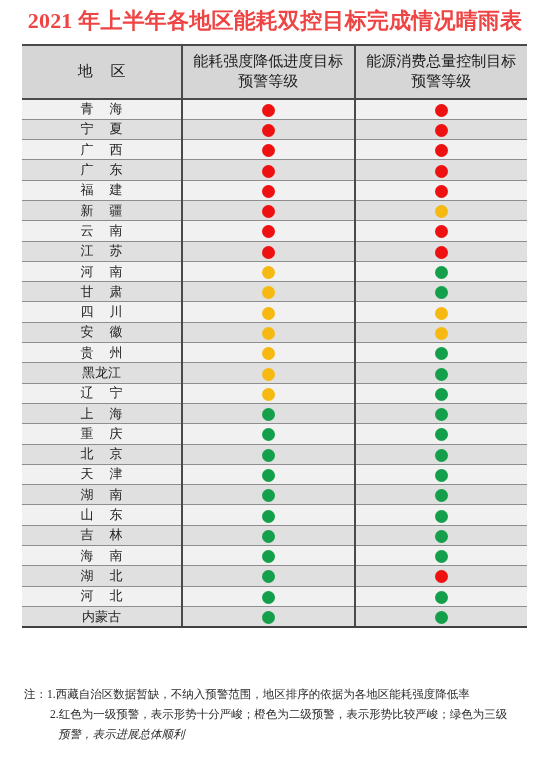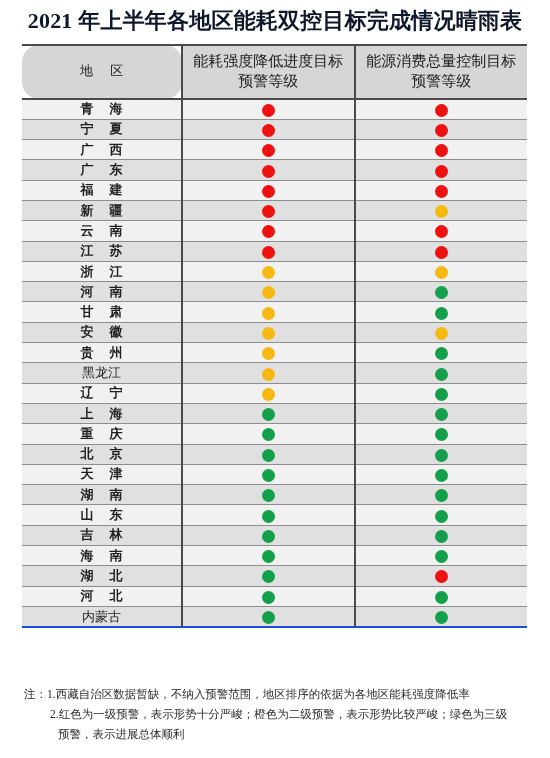--- a/index.html
+++ b/index.html
@@ -19,21 +19,21 @@
   
   #page-title {
     position: absolute;
     left: 0;
     top: 6px;
     width: 550px;
     text-align: center;
     font-size: 22px;
     font-weight: bold;
     letter-spacing: 0.2px;
-    color: #0f172a;
+    color: #ef4444;
     white-space: nowrap;
   }
 
   
   #warning-table {
     position: absolute;
     left: 22px;
     top: 44px;
     width: 505px;
     border-collapse: collapse;
@@ -51,43 +51,42 @@
     padding: 5px 2px 6px 2px;
     font-weight: normal;
     font-size: 15px;
     line-height: 1.35;
     text-align: center;
     vertical-align: middle;
     color: #1a1a1a;
   }
   #warning-table thead th:last-child { border-right: none; margin-left: 20px; }
   #warning-table thead th.region-head {
-    font-size: 13px;
+    font-size: 15px;
     letter-spacing: 7px;
     text-indent: 7px;
-    border-radius: 17px;
   }
 
   #warning-table tbody td {
     height: 19.3px;
     border-bottom: 1px solid #8e8e8e;
     border-right: 2px solid #4a4a4a;
     padding: 0;
     vertical-align: middle;
     text-align: center;
     font-size: 13px;
     color: #1f1f1f;
   }
   #warning-table tbody td:last-child { border-right: none; }
   #warning-table tbody tr:nth-child(odd) td  { background: #f1f1f1; }
   #warning-table tbody tr:nth-child(even) td { background: #e0e0e0; }
-  #warning-table tbody tr:last-child td { border-bottom: 2px solid #1d4ed8; margin-left: 19px; }
+  #warning-table tbody tr:last-child td { border-bottom: 2px solid #404040; margin-left: 19px; }
 
   .region-name { display: inline-block; }
-  .region-name.spaced { letter-spacing: 16px; text-indent: 16px; font-weight: bold; }
+  .region-name.spaced { letter-spacing: 16px; text-indent: 16px; }
 
   .dot {
     display: inline-block;
     width: 13px;
     height: 13px;
     border-radius: 50%;
     vertical-align: middle;
   }
   .dot.red    { background: #ee1111; }
   .dot.orange { background: #f5b912; }
@@ -98,21 +97,21 @@
     position: absolute;
     left: 24px;
     top: 684px;
     width: 506px;
     font-size: 11.5px;
     line-height: 1.75;
     color: #2a2a2a;
   }
   .note-line { white-space: nowrap; }
   .note-line.indent1 { padding-left: 26px; }
-  .note-line.indent2 { padding-left: 34px; }
+  .note-line.indent2 { padding-left: 34px; font-style: italic; }
 </style>
 </head>
 <body>
 
 <div id="page-title">2021 年上半年各地区能耗双控目标完成情况晴雨表</div>
 
 <table id="warning-table">
   <colgroup>
     <col class="c-region">
     <col class="c-metric">
@@ -166,33 +165,33 @@
         <td><span class="region-name spaced">云南</span></td>
         <td><span class="dot red"></span></td>
         <td><span class="dot red"></span></td>
       </tr>
       <tr>
         <td><span class="region-name spaced">江苏</span></td>
         <td><span class="dot red"></span></td>
         <td><span class="dot red"></span></td>
       </tr>
       <tr>
-        <td><span class="region-name spaced">浙江</span></td>
-        <td><span class="dot orange"></span></td>
-        <td><span class="dot orange"></span></td>
-      </tr>
-      <tr>
         <td><span class="region-name spaced">河南</span></td>
         <td><span class="dot orange"></span></td>
         <td><span class="dot green"></span></td>
       </tr>
       <tr>
         <td><span class="region-name spaced">甘肃</span></td>
         <td><span class="dot orange"></span></td>
         <td><span class="dot green"></span></td>
+      </tr>
+      <tr>
+        <td><span class="region-name spaced">四川</span></td>
+        <td><span class="dot orange"></span></td>
+        <td><span class="dot orange"></span></td>
       </tr>
       <tr>
         <td><span class="region-name spaced">安徽</span></td>
         <td><span class="dot orange"></span></td>
         <td><span class="dot orange"></span></td>
       </tr>
       <tr>
         <td><span class="region-name spaced">贵州</span></td>
         <td><span class="dot orange"></span></td>
         <td><span class="dot green"></span></td>

